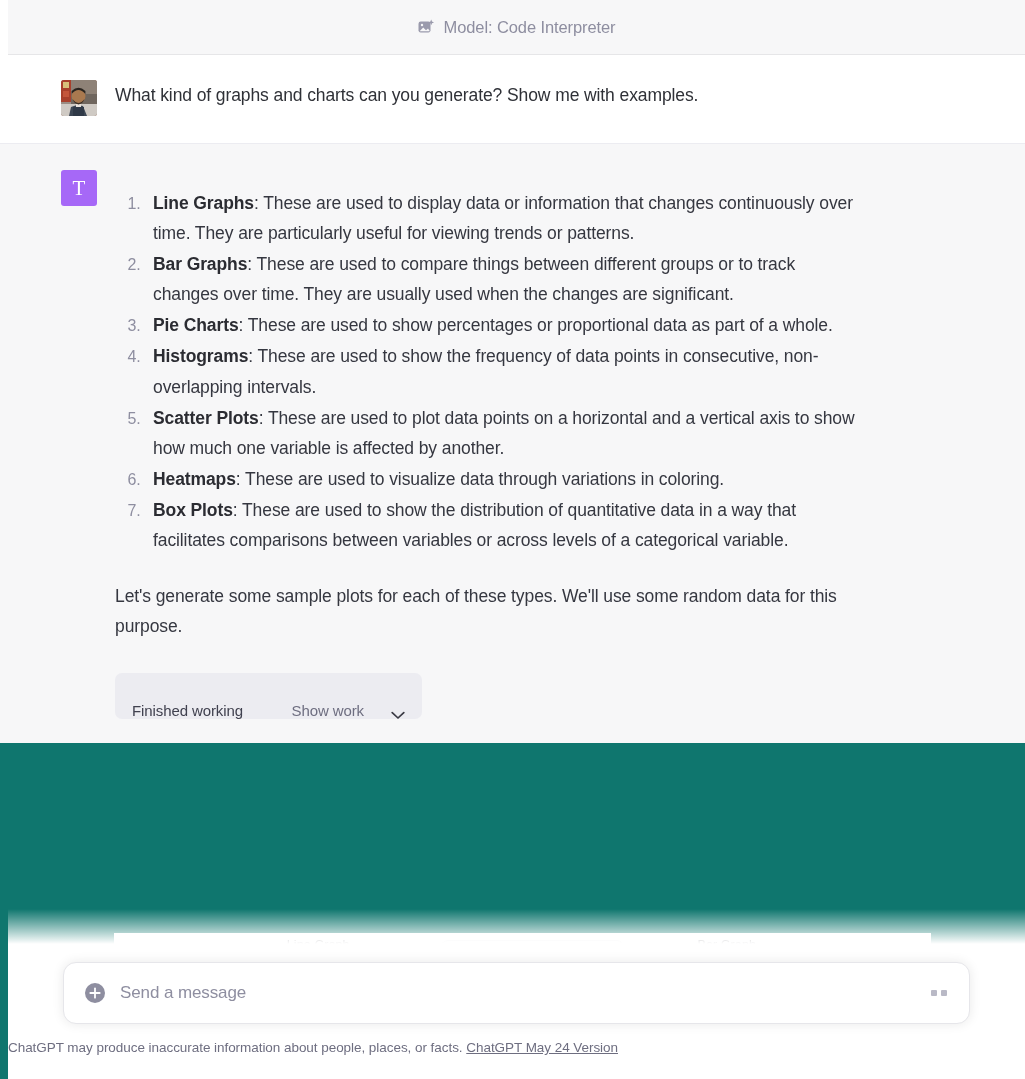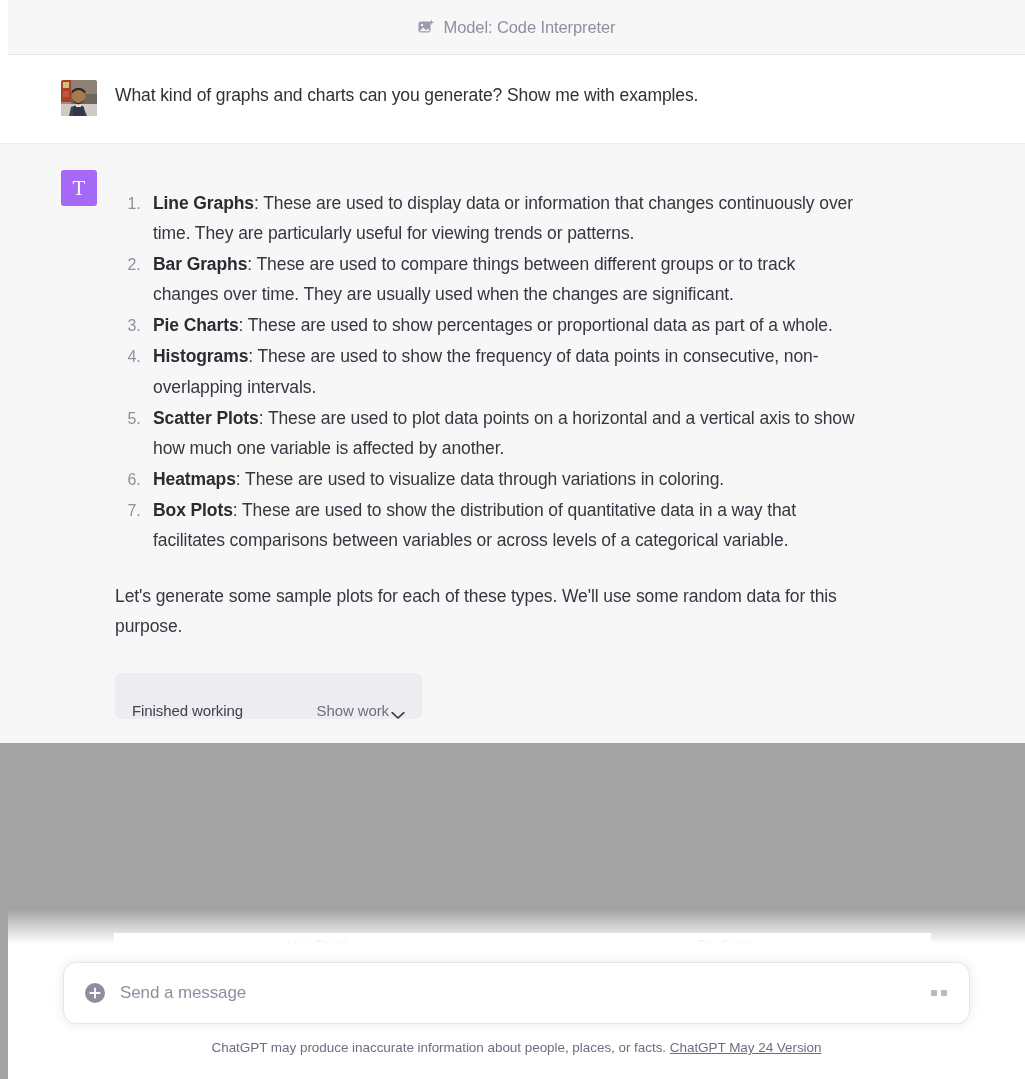--- a/index.html
+++ b/index.html
@@ -25,21 +25,21 @@
     gap: 9px;
   }
   .header-label {
     font-size: 16.5px;
     color: #8e8ea0;
     letter-spacing: -0.1px;
   }
   .model-icon { width: 17px; height: 17px; display: block; }
 
   
-  .convo { position: absolute; top: 55px; left: 0; right: 0; bottom: 0; background: #a3a3a3; }
+  .convo { position: absolute; top: 55px; left: 0; right: 0; bottom: 0; background: #0f766e; }
 
   .msg-row { display: flex; padding: 24px 0 24px 0; }
   .msg-row.user { background: #ffffff; border-bottom: 1px solid #ececf1; padding: 25px 0 27px 0; }
   .msg-row.assistant { background: #f7f7f8; padding-top: 26px; }
 
   .avatar-col { width: 115px; flex: 0 0 115px; display: flex; justify-content: flex-end; padding-right: 18px; }
   .avatar {
     width: 36px; height: 36px; border-radius: 3px; overflow: hidden; flex: 0 0 36px;
     display: flex; align-items: center; justify-content: center;
   }
@@ -88,21 +88,21 @@
     margin-top: 32px;
     width: 307px;
     height: 46px;
     background: #ececf1;
     border-radius: 7px;
     display: flex;
     align-items: flex-end;
     padding: 0 17px;
   }
   .tool-title { font-size: 15px; color: #40414f; letter-spacing: -0.1px; }
-  .tool-right { margin-left: auto; display: flex; align-items: center; gap: 2px; }
+  .tool-right { margin-left: auto; display: flex; align-items: center; gap: 27px; }
   .tool-showwork { font-size: 15px; color: #6e6e80; letter-spacing: -0.1px; }
   .chev { width: 14px; height: 9px; display: block; }
 
   
   .charts {
     position: absolute;
     left: 114px;
     right: 94px;
     top: 878px;
     height: 68px;
@@ -189,21 +189,21 @@
     margin-left: 14px;
     letter-spacing: -0.1px;
   }
   .composer-input::placeholder { color: #8e8ea0; }
   .dots { display: flex; gap: 4px; margin-left: 12px; }
   .dots i { width: 6px; height: 6px; background: #b9b9c6; display: block; border-radius: 1px; }
 
   .footer-note {
     position: absolute;
     left: 0; right: 0; top: 93px;
-    text-align: center;
+    text-align: left;
     font-size: 13.5px;
     color: #6e6e80;
     letter-spacing: -0.05px;
   }
   .footer-link { color: #6e6e80; text-decoration: underline; }
 </style>
 </head>
 <body>
 
 <div class="app">

